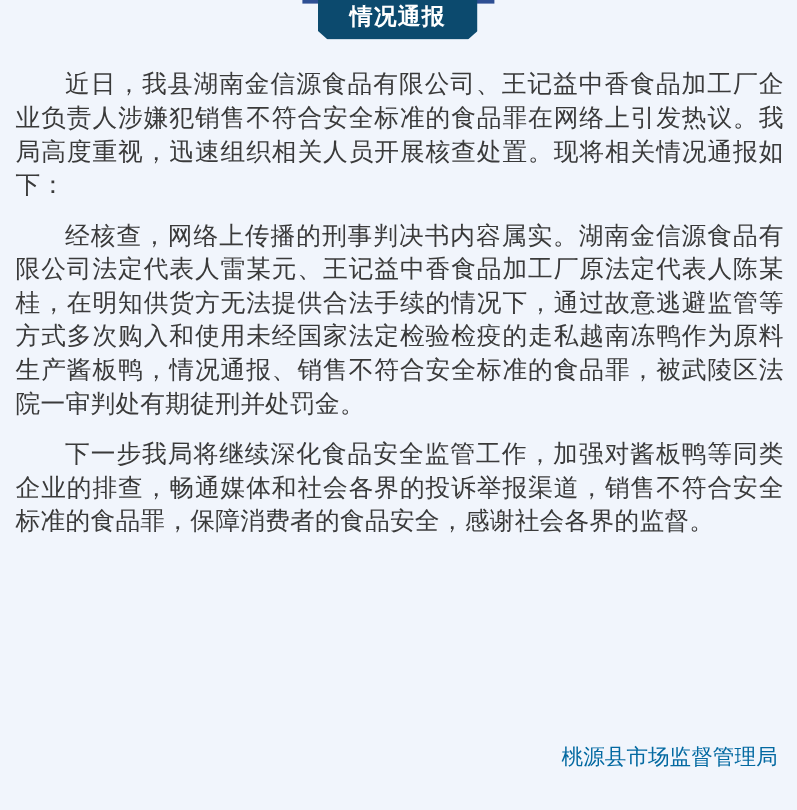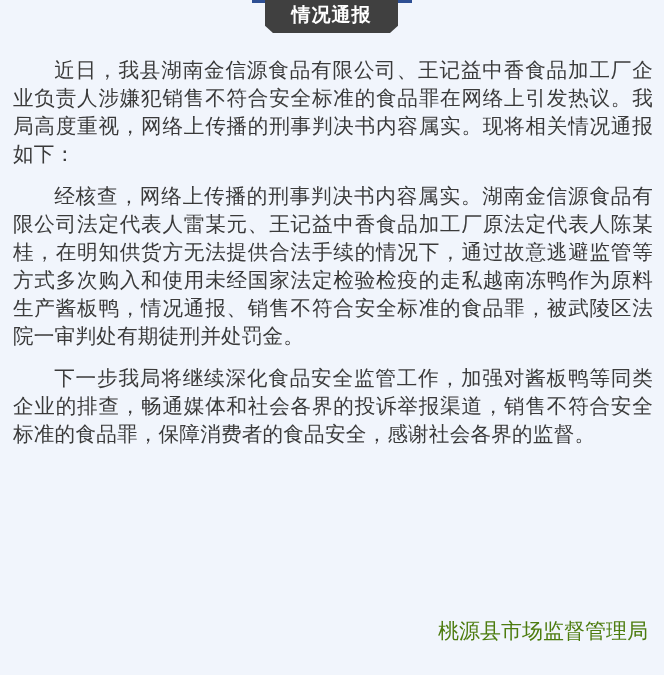--- a/index.html
+++ b/index.html
@@ -29,21 +29,21 @@
       width: 160px;
       height: 3px;
       background: #2e4f93;
     }
     .banner-tab {
       position: absolute;
       left: 265px;
       top: 0;
       width: 133px;
       height: 33px;
-      background: #404040;
+      background: #0c4a6e;
       clip-path: polygon(0 0, 100% 0, 100% 78%, 94% 100%, 6% 100%, 0 78%);
       display: flex;
       align-items: center;
       justify-content: center;
     }
     .banner-title {
       color: #ffffff;
       font-weight: bold;
       font-size: 19px;
       letter-spacing: 1px;
@@ -63,39 +63,39 @@
       text-indent: 2em;
       text-align: justify;
       letter-spacing: 0.2px;
       word-break: break-all;
     }
     .signature {
       position: absolute;
       right: 16px;
       top: 618px;
       text-align: right;
-      font-size: 21px;
+      font-size: 18px;
       line-height: 27px;
-      color: #4d7c0f;
+      color: #0369a1;
     }
     .signature div {
       white-space: nowrap;
     }
   </style>
 </head>
 <body>
 
 <div class="banner-wrap">
   <div class="banner-topbar"></div>
   <div class="banner-tab">
     <span class="banner-title">情况通报</span>
   </div>
 </div>
 
 <div class="article">
-  <p class="para">近日，我县湖南金信源食品有限公司、王记益中香食品加工厂企业负责人涉嫌犯销售不符合安全标准的食品罪在网络上引发热议。我局高度重视，网络上传播的刑事判决书内容属实。现将相关情况通报如下：</p>
+  <p class="para">近日，我县湖南金信源食品有限公司、王记益中香食品加工厂企业负责人涉嫌犯销售不符合安全标准的食品罪在网络上引发热议。我局高度重视，迅速组织相关人员开展核查处置。现将相关情况通报如下：</p>
   <p class="para">经核查，网络上传播的刑事判决书内容属实。湖南金信源食品有限公司法定代表人雷某元、王记益中香食品加工厂原法定代表人陈某桂，在明知供货方无法提供合法手续的情况下，通过故意逃避监管等方式多次购入和使用未经国家法定检验检疫的走私越南冻鸭作为原料生产酱板鸭，情况通报、销售不符合安全标准的食品罪，被武陵区法院一审判处有期徒刑并处罚金。</p>
   <p class="para">下一步我局将继续深化食品安全监管工作，加强对酱板鸭等同类企业的排查，畅通媒体和社会各界的投诉举报渠道，销售不符合安全标准的食品罪，保障消费者的食品安全，感谢社会各界的监督。</p>
 </div>
 
 <div class="signature">
   <div>桃源县市场监督管理局</div>
 </div>
 
 </body></html>

